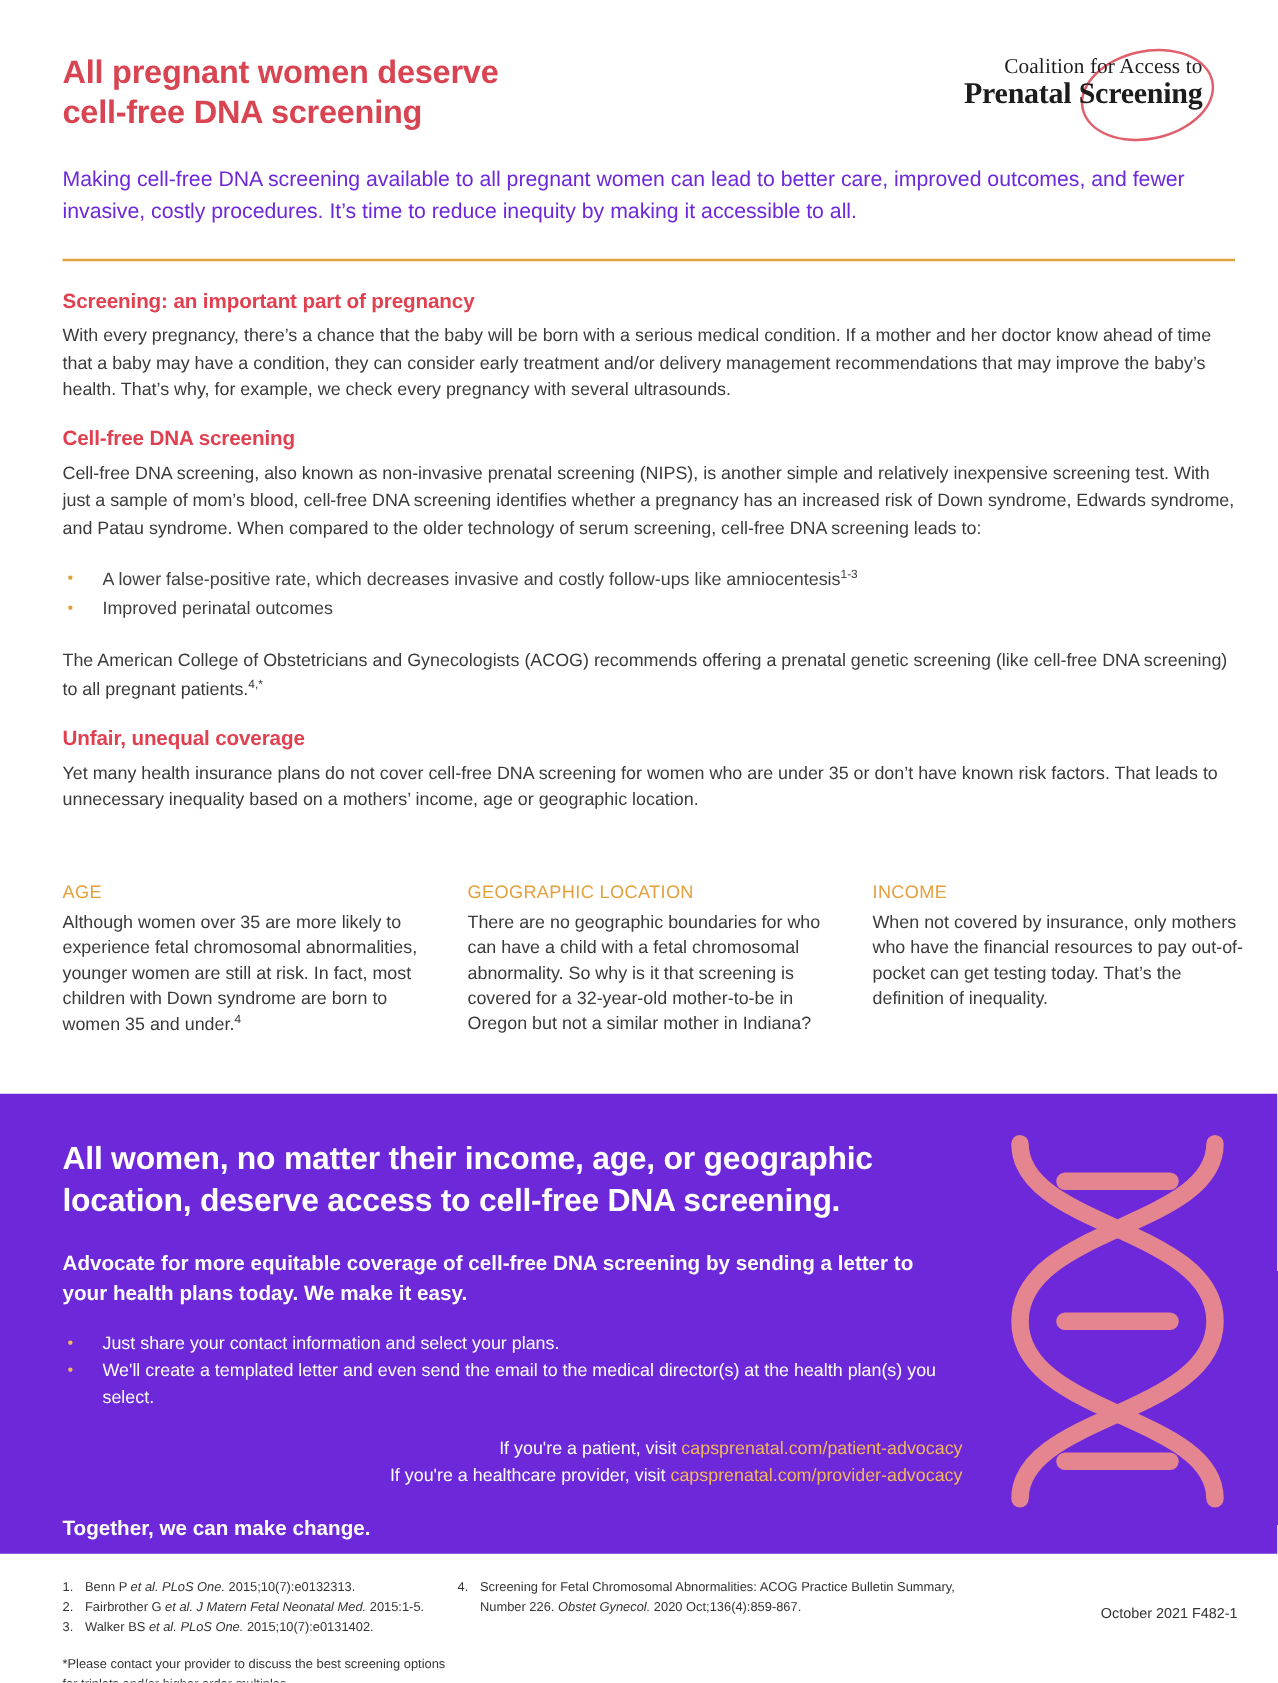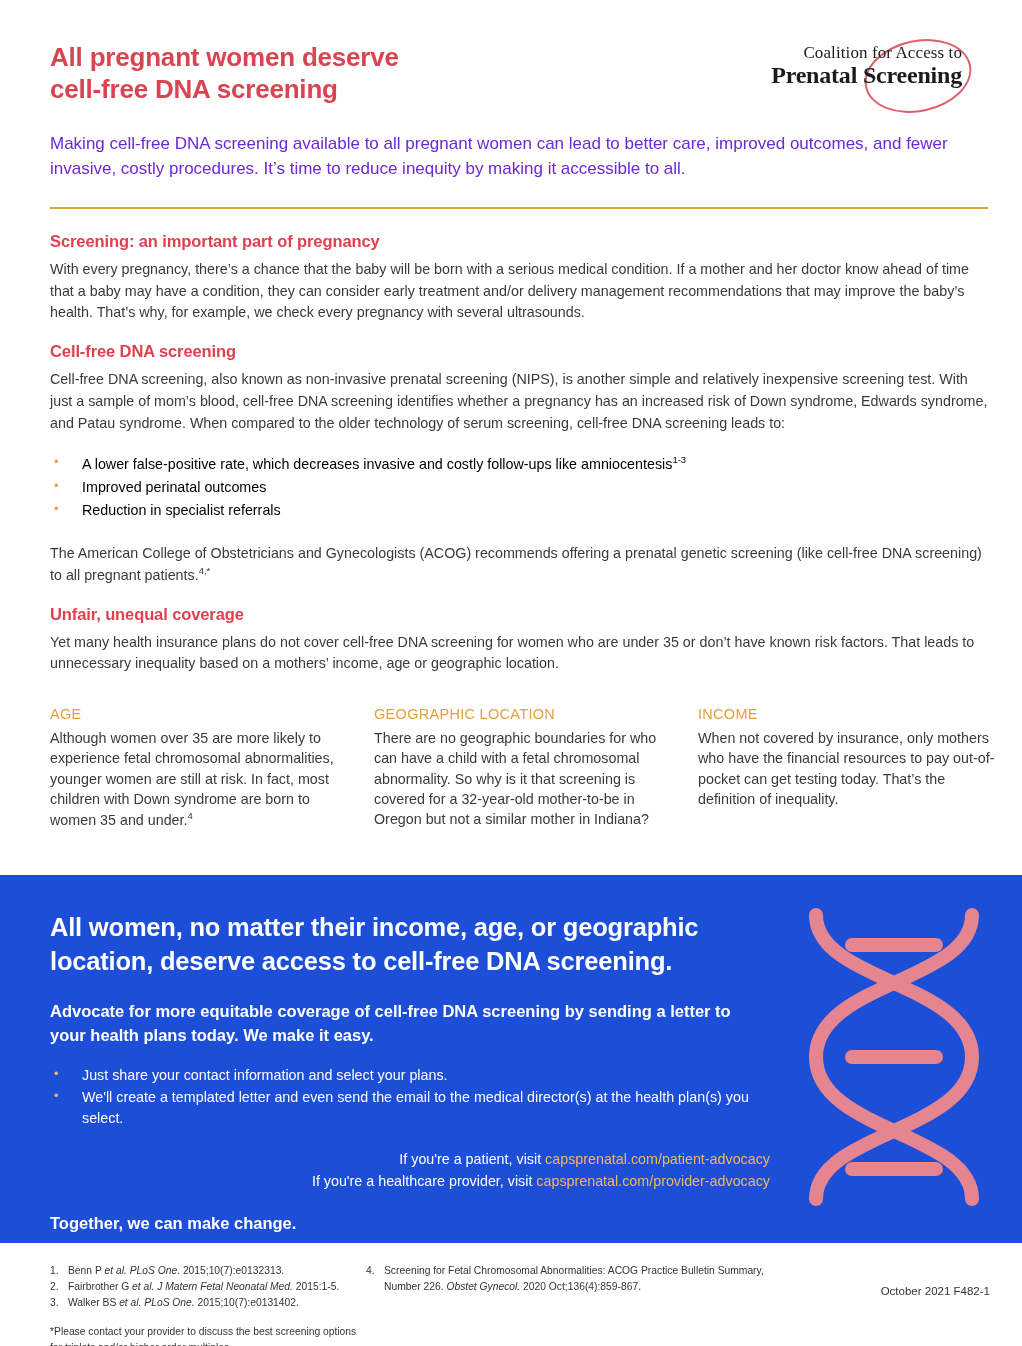--- a/index.html
+++ b/index.html
@@ -109,21 +109,21 @@
   ul.bullets {
     margin: 0 0 20px 0;
     padding: 0;
     list-style: none;
   }
   ul.bullets li {
     position: relative;
     padding-left: 32px;
     font-size: 14.3px;
     line-height: 1.62;
-    color: #000000;
+    color: #404040;
   }
   ul.bullets li:before {
     content: "\2022";
     position: absolute;
     left: 4px; top: -1px;
     color: #E0A33C;
     font-size: 13px;
   }
   sup { font-size: 9.5px; vertical-align: super; }
 
@@ -148,21 +148,21 @@
     font-size: 14.3px;
     line-height: 1.42;
     color: #3a3a3a;
   }
 
   
   .banner {
     position: absolute;
     left: 0; top: 875px;
     width: 1022px; height: 368px;
-    background: #1d4ed8;
+    background: #6d28d9;
     overflow: hidden;
   }
   .dna {
     position: absolute;
     right: 28px; top: 22px;
     width: 200px; height: 320px;
     opacity: 1;
   }
   .banner-inner {
     position: absolute;
@@ -266,21 +266,20 @@
     <h2 class="sec">Screening: an important part of pregnancy</h2>
     <p class="body">With every pregnancy, there’s a chance that the baby will be born with a serious medical condition. If a mother and her doctor know ahead of time that a baby may have a condition, they can consider early treatment and/or delivery management recommendations that may improve the baby’s health. That’s why, for example, we check every pregnancy with several ultrasounds.</p>
   </div>
 
   <div class="sec-block">
     <h2 class="sec">Cell-free DNA screening</h2>
     <p class="body">Cell-free DNA screening, also known as non-invasive prenatal screening (NIPS), is another simple and relatively inexpensive screening test. With just a sample of mom’s blood, cell-free DNA screening identifies whether a pregnancy has an increased risk of Down syndrome, Edwards syndrome, and Patau syndrome. When compared to the older technology of serum screening, cell-free DNA screening leads to:</p>
     <ul class="bullets">
       <li><span>A lower false-positive rate, which decreases invasive and costly follow-ups like amniocentesis</span><sup>1-3</sup></li>
       <li><span>Improved perinatal outcomes</span></li>
-      <li><span>Reduction in specialist referrals</span></li>
     </ul>
   </div>
 
   <div class="sec-block">
     <p class="body"><span>The American College of Obstetricians and Gynecologists (ACOG) recommends offering a prenatal genetic screening (like cell-free DNA screening) to all pregnant patients.</span><sup>4,*</sup></p>
   </div>
 
   <div class="sec-block">
     <h2 class="sec">Unfair, unequal coverage</h2>
     <p class="body">Yet many health insurance plans do not cover cell-free DNA screening for women who are under 35 or don’t have known risk factors. That leads to unnecessary inequality based on a mothers’ income, age or geographic location.</p>

